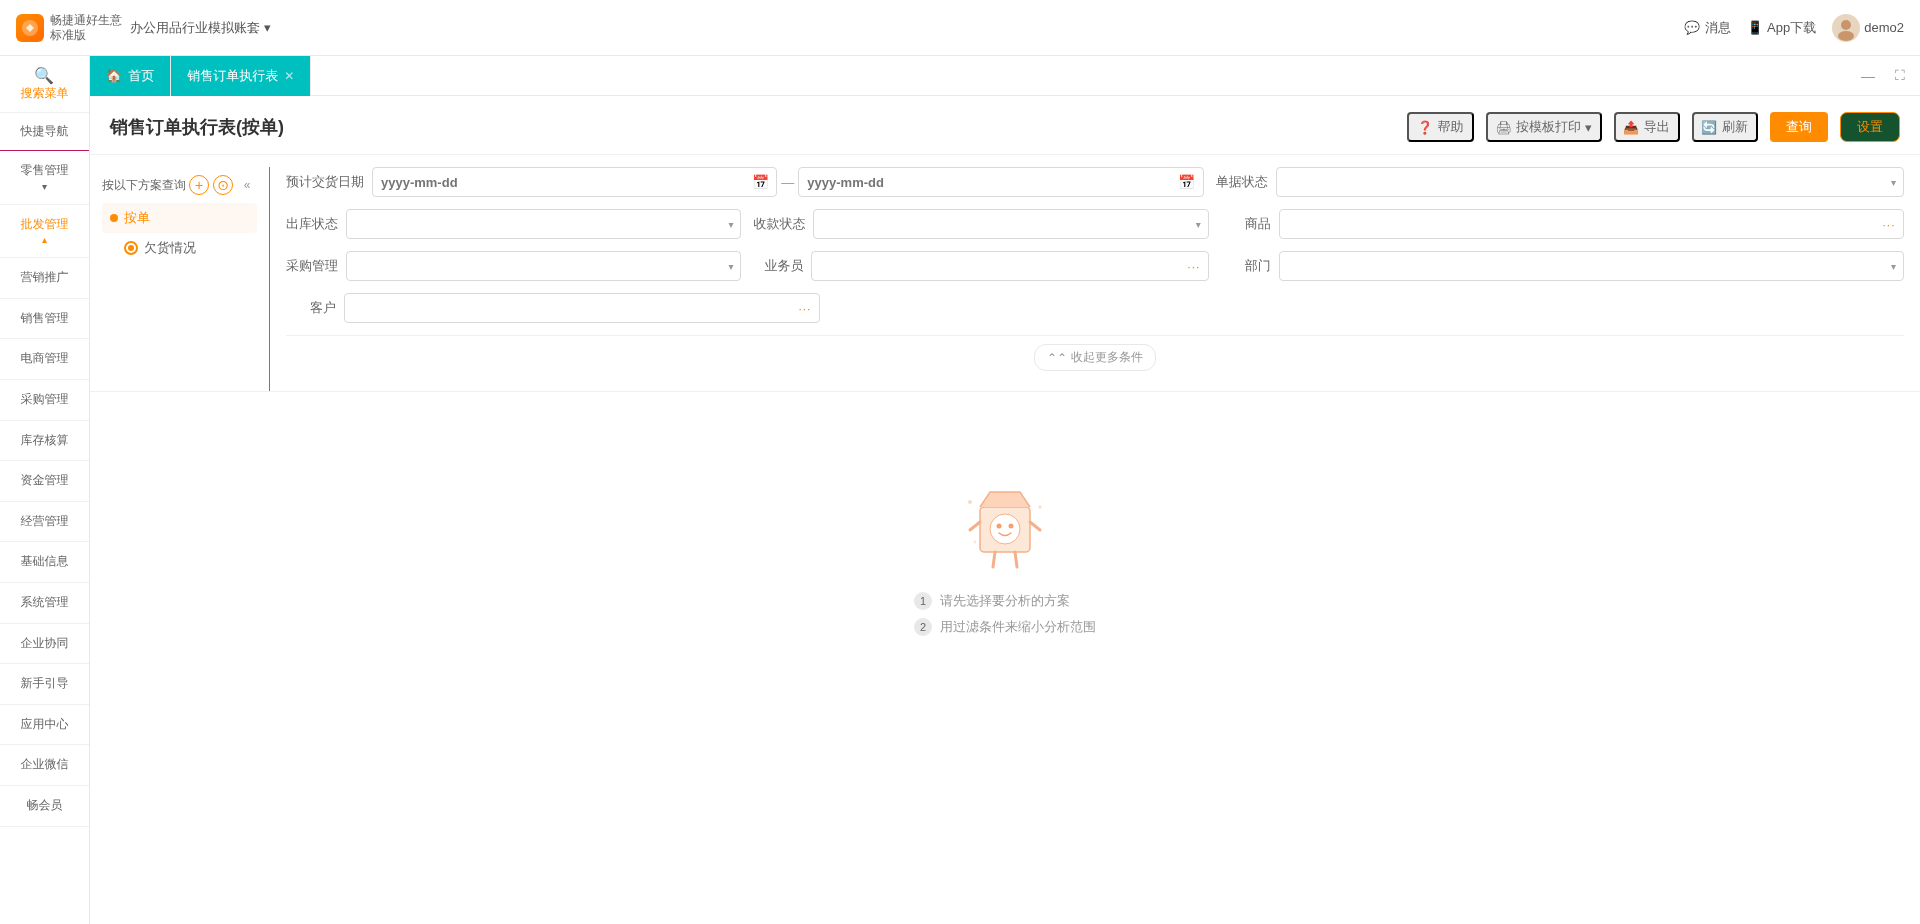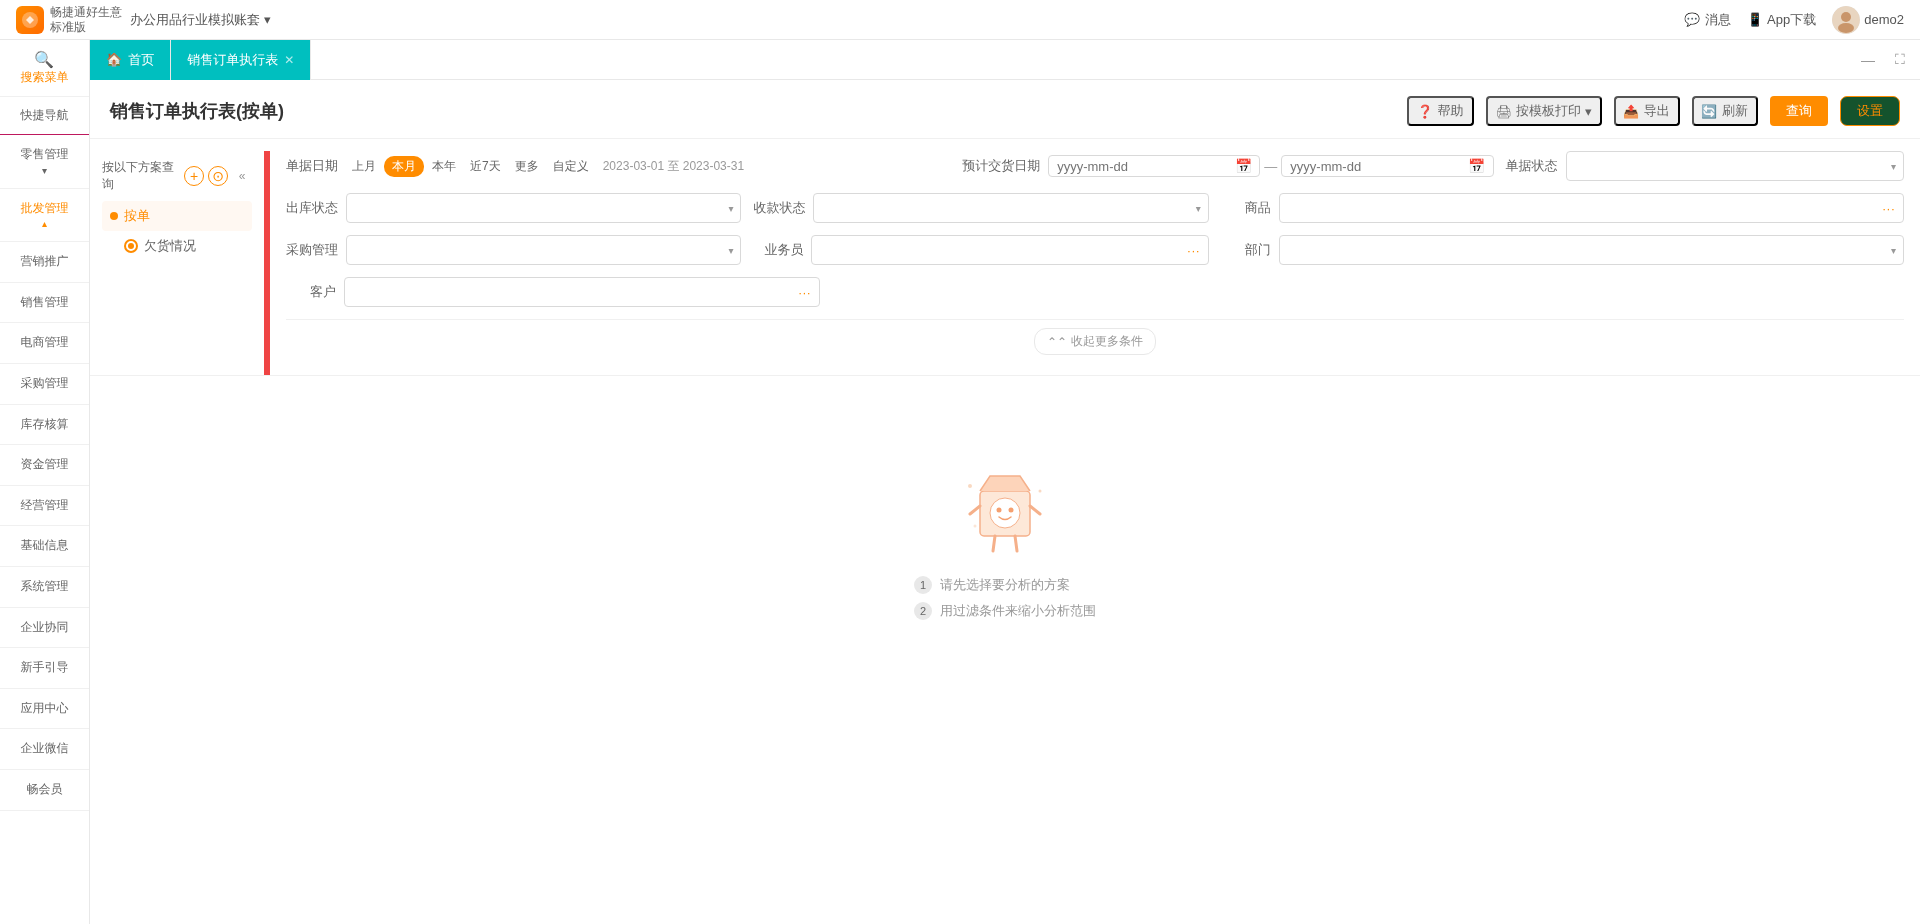--- a/index.html
+++ b/index.html
@@ -1,20 +1,20 @@
 <!DOCTYPE html>
 <html><head>
   <meta charset="utf-8">
   <style>
     * { box-sizing: border-box; margin: 0; padding: 0; }
     body { font-family: 'Microsoft YaHei', Arial, sans-serif; font-size: 13px; background: #f5f5f5; color: #333; display: flex; flex-direction: column; height: 100vh; overflow: hidden; }
 
     
     .top-header {
-      height: 40px;
+      height: 56px;
       background: #fff;
       display: flex;
       align-items: center;
       justify-content: space-between;
       padding: 0 16px;
       border-bottom: 1px solid #e8e8e8;
       z-index: 100;
     }
     .top-header-left {
       display: flex;
@@ -257,21 +257,21 @@
       text-align: center;
     }
 
     
     .filter-layout {
       display: flex;
       padding: 12px 0 0 0;
     }
     .solution-panel {
       width: 180px;
-      border-right: 6px solid #ef4444;
+      border-right: 1px solid #ef4444;
       padding: 8px 12px;
       flex-shrink: 0;
     }
     .solution-header {
       display: flex;
       align-items: center;
       justify-content: space-between;
       margin-bottom: 8px;
       color: #666;
       font-size: 12px;
@@ -422,28 +422,29 @@
       flex: 1;
     }
     .date-input-wrap {
       flex: 1;
       position: relative;
       display: flex;
       align-items: center;
     }
     .date-input-wrap input {
       width: 100%;
-      height: 22px;
+      height: 30px;
       border: 1px solid #d9d9d9;
       border-radius: 4px;
       padding: 0 28px 0 8px;
       font-size: 13px;
       outline: none;
       color: #999;
       background: #fff;
+      font-weight: bold;
     }
     .date-icon {
       position: absolute;
       right: 8px;
       color: #ff8c00;
       font-size: 14px;
       pointer-events: none;
     }
     .date-separator {
       color: #999;
@@ -712,32 +713,20 @@
                 <div class="solution-sub-dot-inner"></div>
               </div>
               <span>欠货情况</span>
             </div>
           </div>
 
           <div class="filter-panel">
 
             <div class="filter-row">
 
-              <div style="display:flex;align-items:center;gap:8px;flex:2.5;">
-                <span class="filter-label">单据日期</span>
-                <div class="quick-date-btns">
-                  <span class="quick-date-btn">上月</span>
-                  <span class="quick-date-btn active">本月</span>
-                  <span class="quick-date-btn">本年</span>
-                  <span class="quick-date-btn">近7天</span>
-                  <span class="quick-date-btn">更多</span>
-                  <span class="quick-date-btn">自定义</span>
-                </div>
-                <span style="font-size:12px;color:#999;white-space:nowrap;">2023-03-01 至 2023-03-31</span>
-              </div>
 
               <div style="display:flex;align-items:center;gap:8px;flex:2;">
                 <span class="filter-label filter-label-wide">预计交货日期</span>
                 <div class="date-range-group">
                   <div class="date-input-wrap">
                     <input type="text" class="filter-input" placeholder="yyyy-mm-dd" style="">
                     <span class="date-icon">📅</span>
                   </div>
                   <span class="date-separator">—</span>
                   <div class="date-input-wrap">

